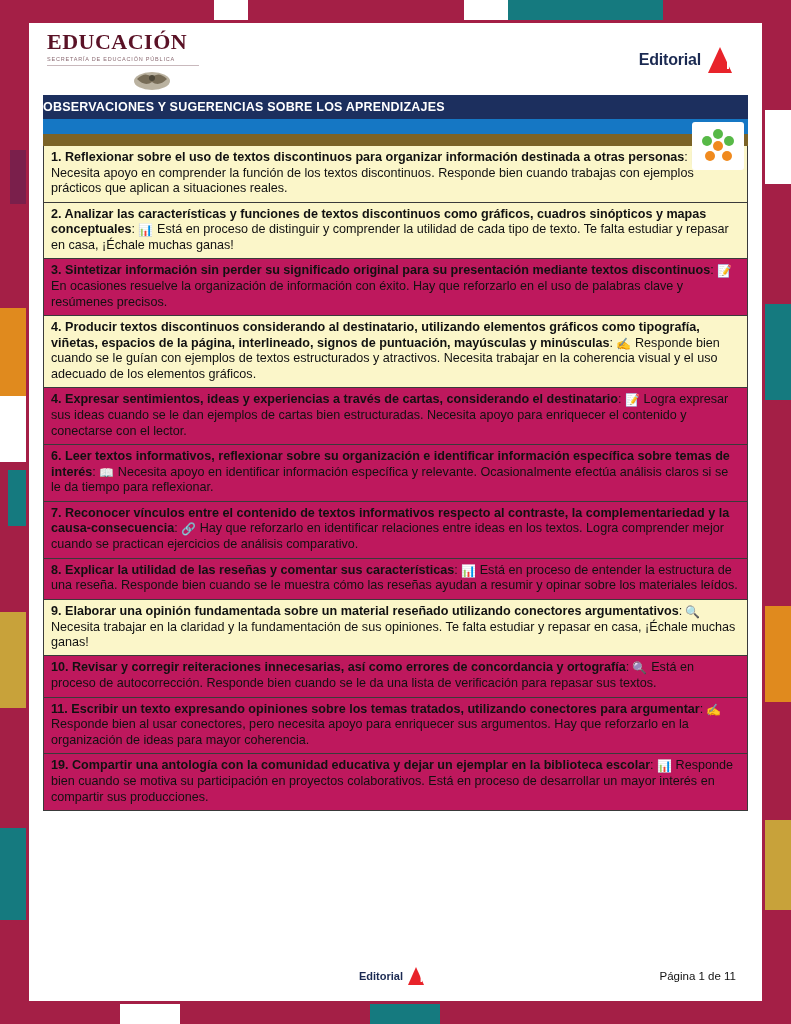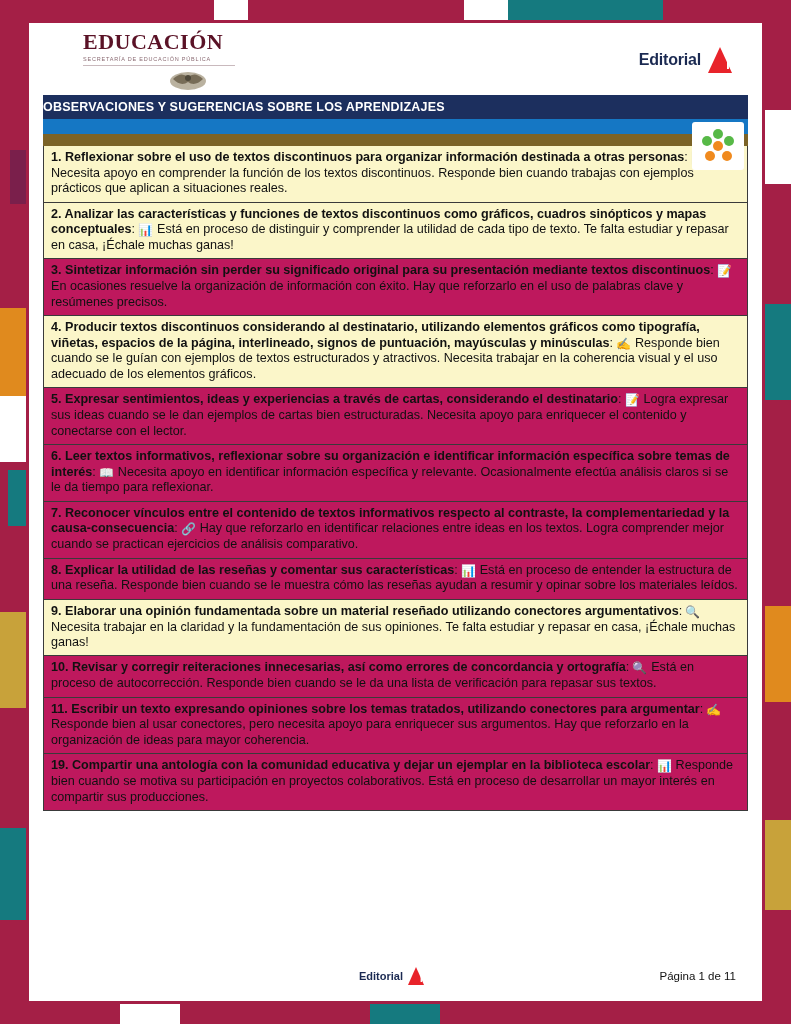--- a/index.html
+++ b/index.html
@@ -31,21 +31,20 @@
   
   .hdr {
     position: relative;
     height: 72px;
     padding: 8px 14px 0 18px;
   }
   .sep-gob {
     position: absolute;
     left: 18px; top: 8px;
     width: 210px;
-    margin-left: 36px;
   }
   .sep-title {
     font-family: "Liberation Serif", serif;
     font-weight: bold;
     font-size: 22px;
     letter-spacing: .5px;
     color: #5a1226;
     line-height: 1;
   }
   .sep-sub {
@@ -265,21 +264,21 @@
         </span>
       </div>
       <div class="banner-bar"></div>
     </div>
 
     <div class="list" id="list">
         <div class="row y"><b>1. Reflexionar sobre el uso de textos discontinuos para organizar información destinada a otras personas</b><span>:</span> <span class="ic">📊</span><span> Necesita apoyo en comprender la función de los textos discontinuos. Responde bien cuando trabajas con ejemplos prácticos que aplican a situaciones reales.</span></div>
         <div class="row y"><b>2. Analizar las características y funciones de textos discontinuos como gráficos, cuadros sinópticos y mapas conceptuales</b><span>:</span> <span class="ic">📊</span><span> Está en proceso de distinguir y comprender la utilidad de cada tipo de texto. Te falta estudiar y repasar en casa, ¡Échale muchas ganas!</span></div>
         <div class="row g"><b>3. Sintetizar información sin perder su significado original para su presentación mediante textos discontinuos</b><span>:</span> <span class="ic">📝</span><span> En ocasiones resuelve la organización de información con éxito. Hay que reforzarlo en el uso de palabras clave y resúmenes precisos.</span></div>
         <div class="row y"><b>4. Producir textos discontinuos considerando al destinatario, utilizando elementos gráficos como tipografía, viñetas, espacios de la página, interlineado, signos de puntuación, mayúsculas y minúsculas</b><span>:</span> <span class="ic">✍️</span><span> Responde bien cuando se le guían con ejemplos de textos estructurados y atractivos. Necesita trabajar en la coherencia visual y el uso adecuado de los elementos gráficos.</span></div>
-        <div class="row g"><b>5. Expresar sentimientos, ideas y experiencias a través de cartas, considerando el destinatario</b><span>:</span> <span class="ic">📝</span><span> Logra expresar sus ideas cuando se le dan ejemplos de cartas bien estructuradas. Necesita apoyo para enriquecer el contenido y conectarse con el lector.</span></div>
+        <div class="row g"><b>4. Expresar sentimientos, ideas y experiencias a través de cartas, considerando el destinatario</b><span>:</span> <span class="ic">📝</span><span> Logra expresar sus ideas cuando se le dan ejemplos de cartas bien estructuradas. Necesita apoyo para enriquecer el contenido y conectarse con el lector.</span></div>
         <div class="row g"><b>6. Leer textos informativos, reflexionar sobre su organización e identificar información específica sobre temas de interés</b><span>:</span> <span class="ic">📖</span><span> Necesita apoyo en identificar información específica y relevante. Ocasionalmente efectúa análisis claros si se le da tiempo para reflexionar.</span></div>
         <div class="row g"><b>7. Reconocer vínculos entre el contenido de textos informativos respecto al contraste, la complementariedad y la causa-consecuencia</b><span>:</span> <span class="ic">🔗</span><span> Hay que reforzarlo en identificar relaciones entre ideas en los textos. Logra comprender mejor cuando se practican ejercicios de análisis comparativo.</span></div>
         <div class="row g"><b>8. Explicar la utilidad de las reseñas y comentar sus características</b><span>:</span> <span class="ic">📊</span><span> Está en proceso de entender la estructura de una reseña. Responde bien cuando se le muestra cómo las reseñas ayudan a resumir y opinar sobre los materiales leídos.</span></div>
         <div class="row y"><b>9. Elaborar una opinión fundamentada sobre un material reseñado utilizando conectores argumentativos</b><span>:</span> <span class="ic">🔍</span><span> Necesita trabajar en la claridad y la fundamentación de sus opiniones. Te falta estudiar y repasar en casa, ¡Échale muchas ganas!</span></div>
         <div class="row g"><b>10. Revisar y corregir reiteraciones innecesarias, así como errores de concordancia y ortografía</b><span>:</span> <span class="ic">🔍</span><span> Está en proceso de autocorrección. Responde bien cuando se le da una lista de verificación para repasar sus textos.</span></div>
         <div class="row g"><b>11. Escribir un texto expresando opiniones sobre los temas tratados, utilizando conectores para argumentar</b><span>:</span> <span class="ic">✍️</span><span> Responde bien al usar conectores, pero necesita apoyo para enriquecer sus argumentos. Hay que reforzarlo en la organización de ideas para mayor coherencia.</span></div>
         <div class="row g"><b>19. Compartir una antología con la comunidad educativa y dejar un ejemplar en la biblioteca escolar</b><span>:</span> <span class="ic">📊</span><span> Responde bien cuando se motiva su participación en proyectos colaborativos. Está en proceso de desarrollar un mayor interés en compartir sus producciones.</span></div>
       </div>
 
     <div class="footer">

